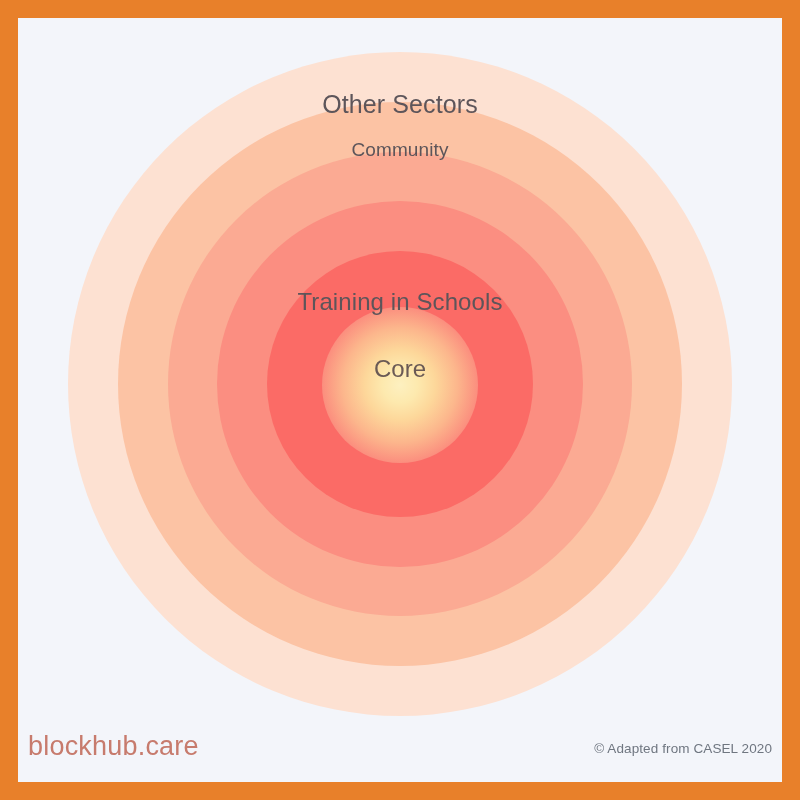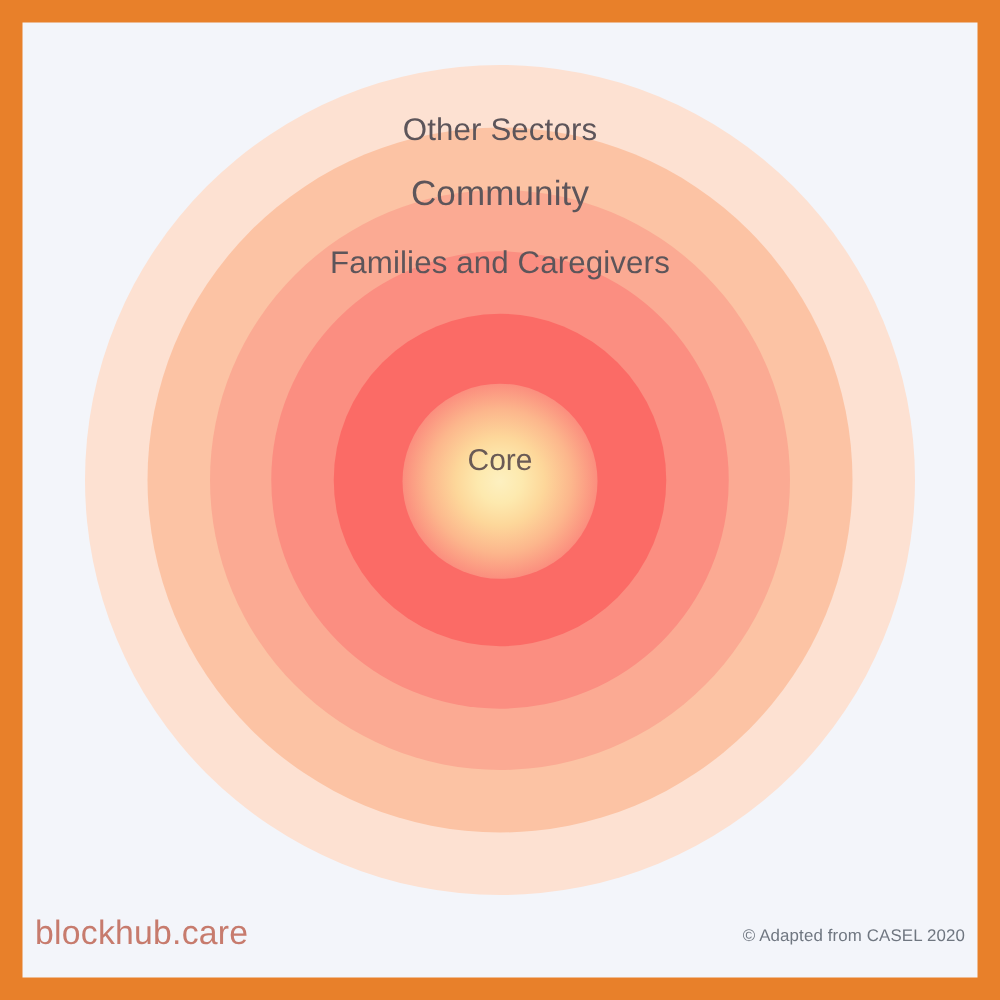--- a/index.html
+++ b/index.html
@@ -72,21 +72,21 @@
     position: absolute;
     left: 0;
     width: 100%;
     text-align: center;
     color: #5d555a;
     letter-spacing: 0.1px;
     white-space: nowrap;
   }
 
   .lbl-other      { top: 72px;  font-size: 25px; }
-  .lbl-community  { top: 121px; font-size: 28px; }
+  .lbl-community  { top: 121px; font-size: 19px; }
   .lbl-families   { top: 178px; font-size: 25px; }
   .lbl-school-1   { top: 234px; font-size: 24px; font-weight: bold; color: #5b5156; }
   .lbl-school-2   { top: 270px; font-size: 24px; }
 
   .core-label {
     position: absolute;
     left: 0;
     width: 100%;
     text-align: center;
     color: #6a5a55;
@@ -127,23 +127,23 @@
     <div class="ring ring-3"></div>
     <div class="ring ring-4"></div>
     <div class="ring ring-5"></div>
 
     <div class="core"></div>
 
     <div class="label lbl-other">Other Sectors</div>
 
     <div class="label lbl-community">Community</div>
 
-    <div class="label lbl-families">Families and Caregivers</div>
 
 
+    <div class="label lbl-school-2">Training in Schools</div>
 
     <div class="core-label core-line-1">Core</div>
 
 
   </div>
 
   <div id="brand">blockhub.care</div>
 
   <div id="credit">© Adapted from CASEL 2020</div>
 </div>

